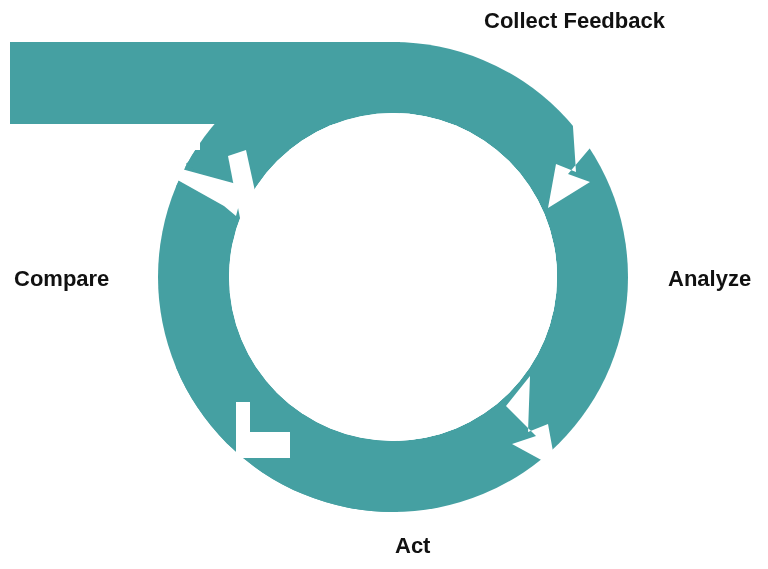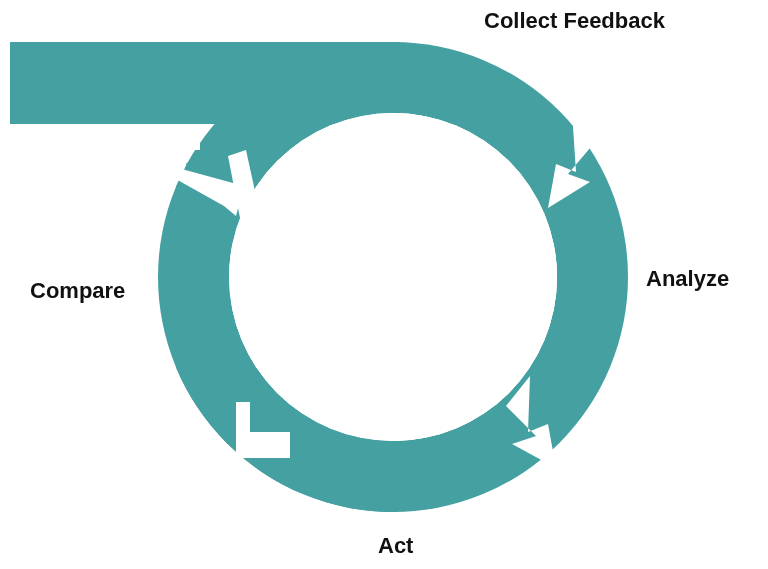--- a/index.html
+++ b/index.html
@@ -36,33 +36,32 @@
     white-space: nowrap;
     line-height: 1;
   }
   .label-collect-feedback {
     font-size: 22px;
     left: 484px;
     top: 10px;
   }
   .label-analyze {
     font-size: 22px;
-    left: 646px;
+    left: 668px;
     top: 268px;
   }
   .label-act {
     font-size: 22px;
-    left: 378px;
+    left: 395px;
     top: 535px;
   }
   .label-compare {
     font-size: 22px;
-    left: 30px;
+    left: 14px;
     top: 268px;
-    margin-top: 12px;
   }
   .label-center {
     font-size: 23px;
     left: 256px;
     top: 267px;
     letter-spacing: 0.1px;
   }
 </style>
 </head>
 <body>

